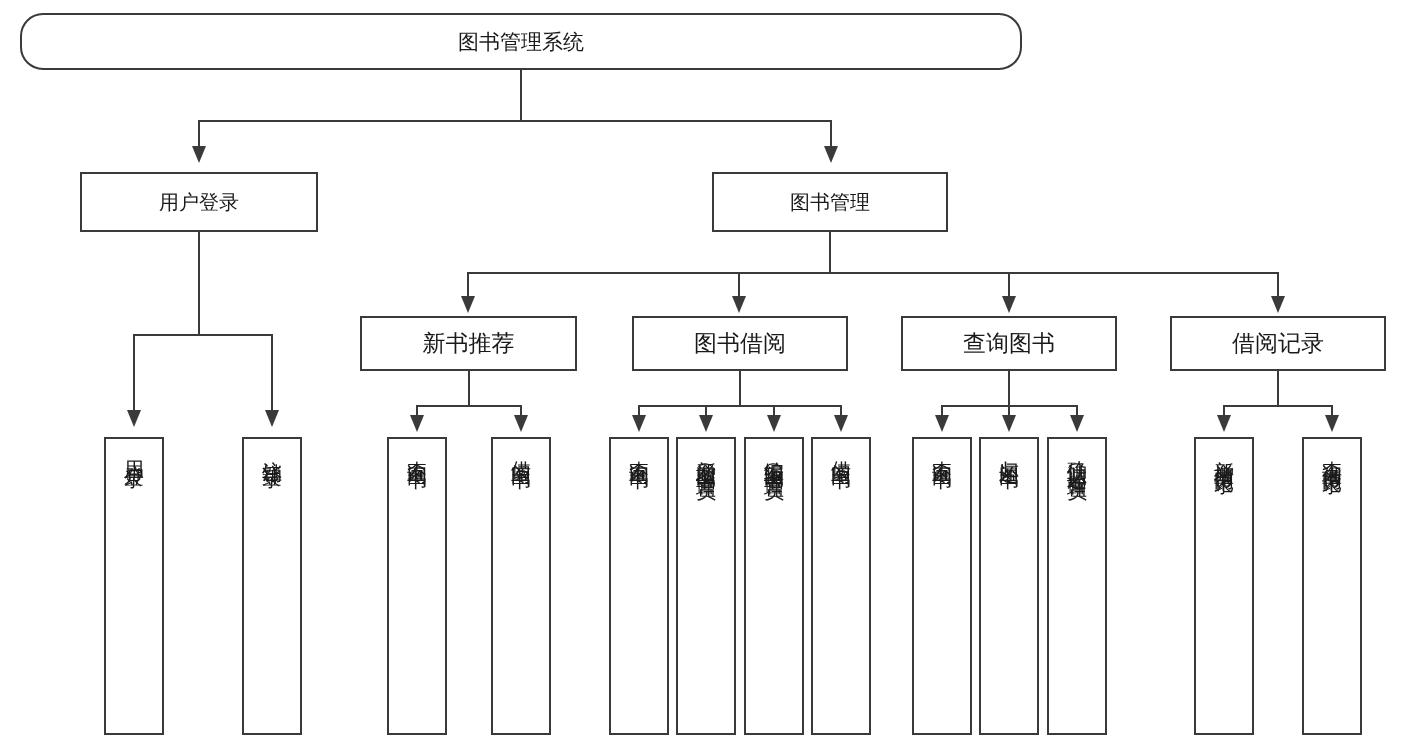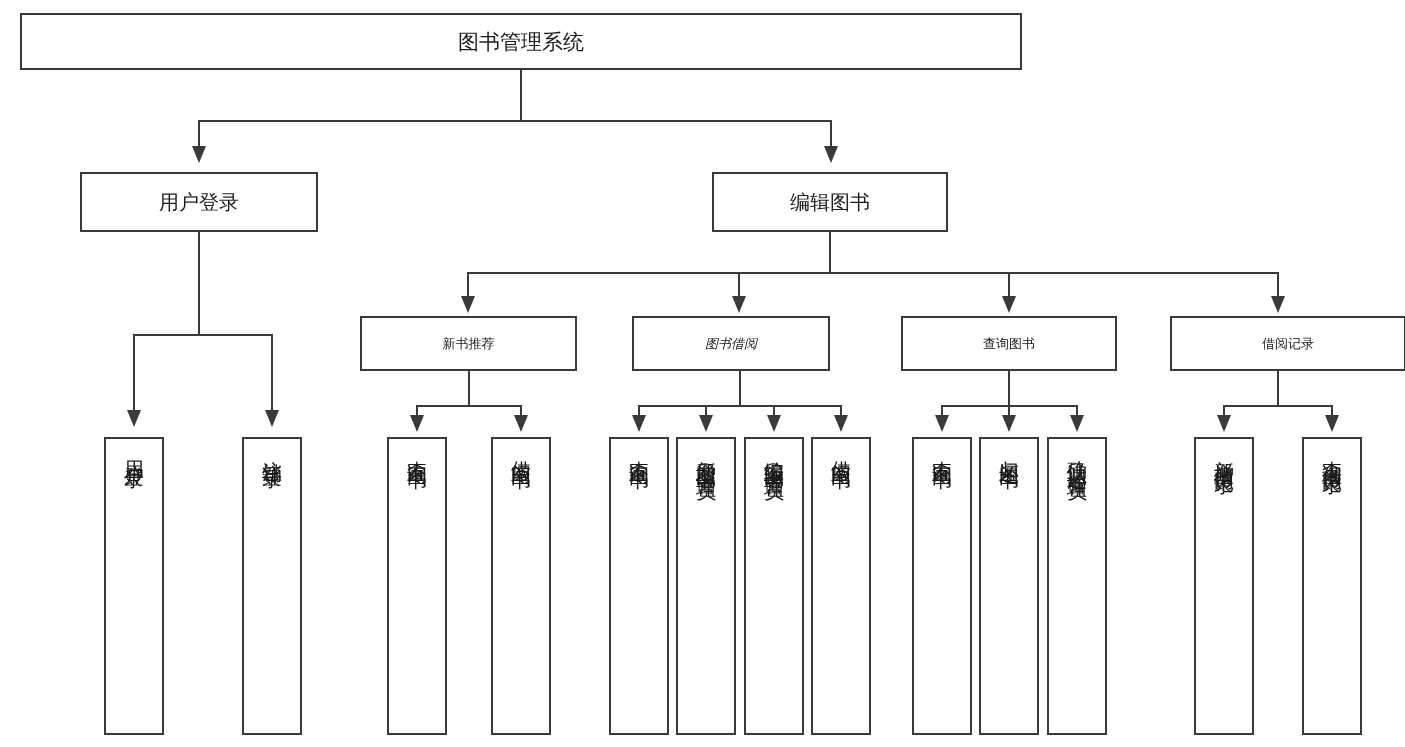--- a/index.html
+++ b/index.html
@@ -29,21 +29,21 @@
     justify-content: center;
     color: #1a1a1a;
   }
   .node.root {
     font-size: 21px;
   }
   .node.lvl2 {
     font-size: 20px;
   }
   .node.lvl3 {
-    font-size: 13px;
+    font-size: 23px;
     align-items: center;
   }
   .node.leaf {
     font-size: 20px;
     padding: 6px 0;
     align-items: flex-start;
   }
   .vtext {
     writing-mode: vertical-rl;
     text-orientation: upright;
@@ -75,37 +75,37 @@
     white-space: nowrap;
     letter-spacing: 0.5px;
     pointer-events: none;
   }
 </style>
 </head>
 <body>
 
 <div id="canvas">
 
-  <div class="node root" style="left:20px; top:13px; width:1002px; height:57px;">
+  <div class="node root" style="left:20px; top:13px; width:1002px; height:57px;border-radius:23px;">
     <span>图书管理系统</span>
   </div>
 
   <div class="ln v" style="left:520px; top:70px; width:2px; height:52px;"></div>
   <div class="ln h" style="left:198px; top:120px; width:634px; height:2px;"></div>
   <div class="ln v" style="left:198px; top:120px; width:2px; height:28px;"></div>
   <div class="ln v" style="left:830px; top:120px; width:2px; height:28px;"></div>
   <div class="arrow" style="left:192px; top:146px;"></div>
   <div class="arrow" style="left:824px; top:146px;"></div>
 
   <div class="node lvl2" style="left:80px; top:172px; width:238px; height:60px;">
     <span>用户登录</span>
   </div>
 
   <div class="node lvl2" style="left:712px; top:172px; width:236px; height:60px;">
-    <span>编辑图书</span>
+    <span>图书管理</span>
   </div>
 
   <div class="ln v" style="left:198px; top:232px; width:2px; height:104px;"></div>
   <div class="ln h" style="left:133px; top:334px; width:140px; height:2px;"></div>
   <div class="ln v" style="left:133px; top:334px; width:2px; height:78px;"></div>
   <div class="ln v" style="left:271px; top:334px; width:2px; height:78px;"></div>
   <div class="arrow" style="left:127px; top:410px;"></div>
   <div class="arrow" style="left:265px; top:410px;"></div>
 
   <div class="ln v" style="left:829px; top:232px; width:2px; height:42px;"></div>
@@ -115,27 +115,27 @@
   <div class="ln v" style="left:1008px; top:272px; width:2px; height:26px;"></div>
   <div class="ln v" style="left:1277px; top:272px; width:2px; height:26px;"></div>
   <div class="arrow" style="left:461px; top:296px;"></div>
   <div class="arrow" style="left:732px; top:296px;"></div>
   <div class="arrow" style="left:1002px; top:296px;"></div>
   <div class="arrow" style="left:1271px; top:296px;"></div>
 
   <div class="node lvl3" style="left:360px; top:316px; width:217px; height:55px;">
     <span>新书推荐</span>
   </div>
-  <div class="node lvl3" style="left:632px; top:316px; width:198px; height:55px;font-style:italic;">
+  <div class="node lvl3" style="left:632px; top:316px; width:216px; height:55px;">
     <span>图书借阅</span>
   </div>
   <div class="node lvl3" style="left:901px; top:316px; width:216px; height:55px;">
     <span>查询图书</span>
   </div>
-  <div class="node lvl3" style="left:1170px; top:316px; width:236px; height:55px;">
+  <div class="node lvl3" style="left:1170px; top:316px; width:216px; height:55px;">
     <span>借阅记录</span>
   </div>
 
   <div class="ln v" style="left:468px; top:371px; width:2px; height:36px;"></div>
   <div class="ln h" style="left:416px; top:405px; width:106px; height:2px;"></div>
   <div class="ln v" style="left:416px; top:405px; width:2px; height:12px;"></div>
   <div class="ln v" style="left:520px; top:405px; width:2px; height:12px;"></div>
   <div class="arrow" style="left:410px; top:415px;"></div>
   <div class="arrow" style="left:514px; top:415px;"></div>
 

